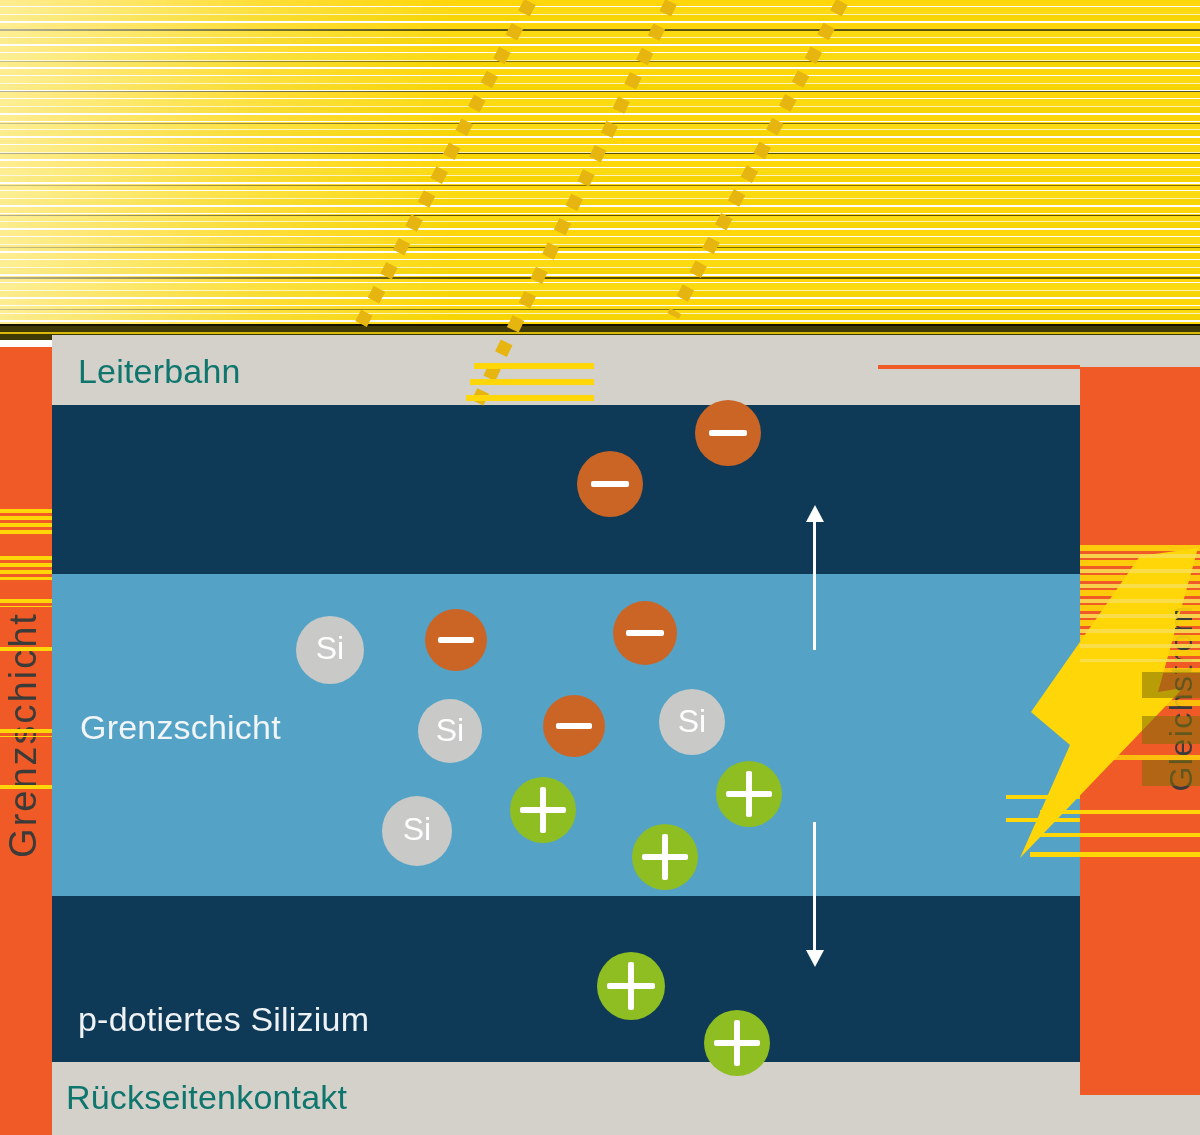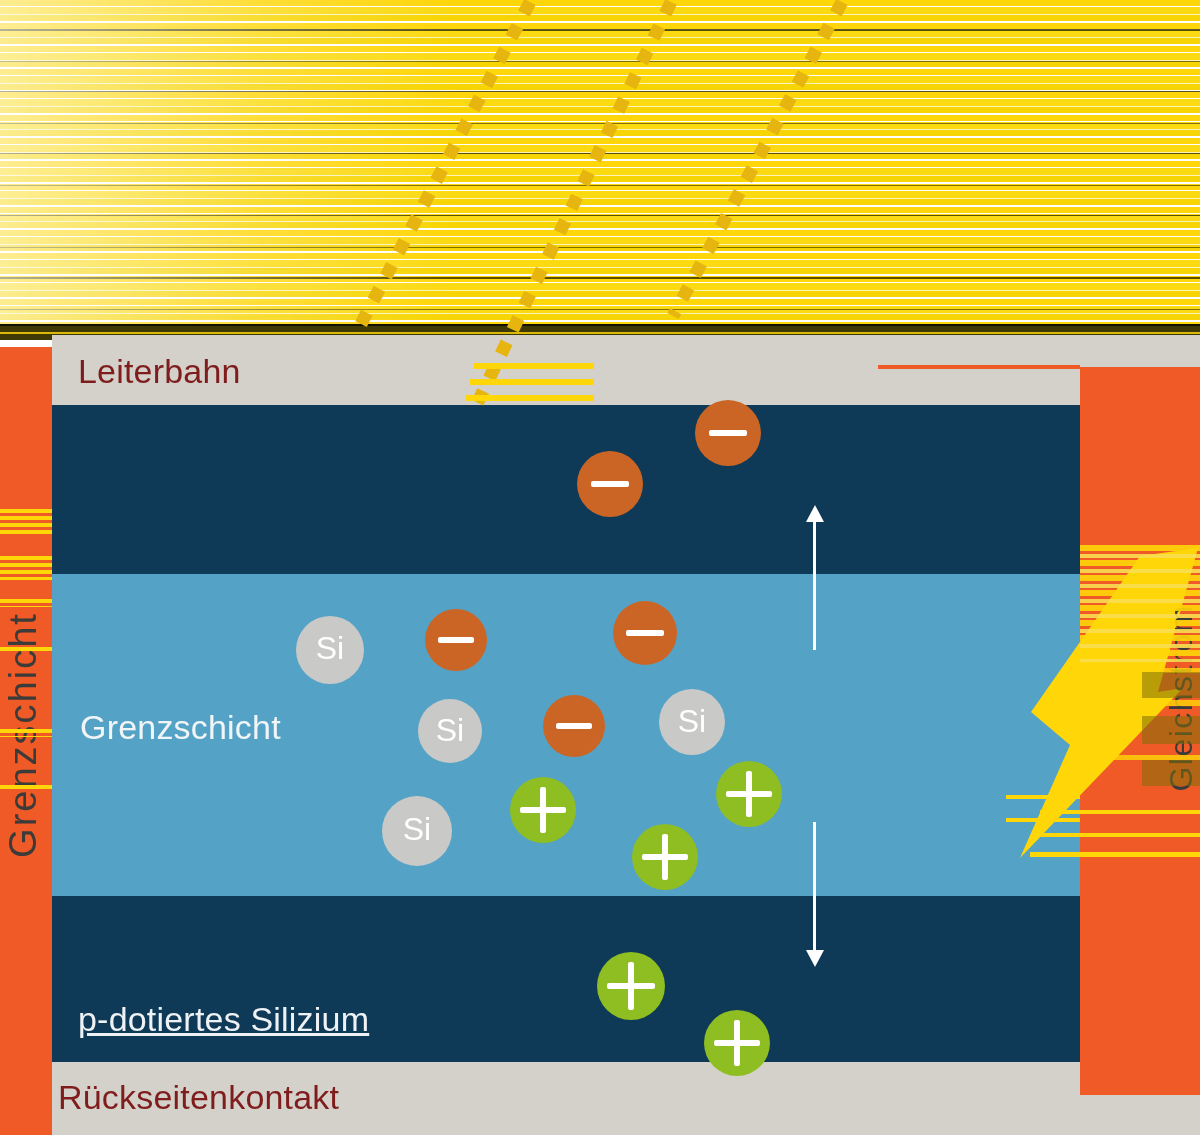--- a/index.html
+++ b/index.html
@@ -33,21 +33,21 @@
   .band-gray{width:1148px;background:#d4d1cb;}
   .band-navy{width:1028px;background:#0e3a57;}
   .band-blue{width:1028px;background:#54a3c6;}
   .band-top-gray{top:335px;height:70px;}
   .band-n{top:405px;height:169px;}
   .band-grenz{top:574px;height:322px;}
   .band-p{top:896px;height:166px;}
   .band-bottom-gray{top:1062px;height:73px;}
 
   .layer-label{position:absolute;font-size:34px;letter-spacing:0.2px;white-space:nowrap;}
-  .lbl-dark{color:#7f1d1d;}
+  .lbl-dark{color:#0f766e;}
   .lbl-light{color:#eef2f5;}
 
   
   .orange-right{position:absolute;left:1080px;top:367px;width:120px;height:728px;background:#f05a26;}
   .orange-left{position:absolute;left:0;top:347px;width:52px;height:788px;background:#f05a26;}
   .orange-smear{position:absolute;left:878px;top:365px;width:202px;height:4px;background:#f05a26;}
 
   
   .vtext{position:absolute;white-space:nowrap;transform:rotate(-90deg);color:#3b3b3a;}
   .vtext-left{width:290px;height:40px;left:-122px;top:715px;font-size:38px;letter-spacing:2px;
@@ -128,22 +128,22 @@
   <div class="streak" style="left:1040px;top:833px;width:160px;height:4px;"></div>
   <div class="streak" style="left:1030px;top:852px;width:170px;height:5px;"></div>
   <div class="streak" style="left:1006px;top:795px;width:74px;height:4px;"></div>
   <div class="streak" style="left:1006px;top:818px;width:74px;height:4px;"></div>
   <div class="olive" style="left:1142px;top:672px;width:58px;height:26px;"></div>
   <div class="olive" style="left:1142px;top:716px;width:58px;height:28px;"></div>
   <div class="olive" style="left:1142px;top:760px;width:58px;height:26px;"></div>
 
   <div class="layer-label lbl-dark" style="left:78px;top:352px;">Leiterbahn</div>
   <div class="layer-label" style="left:80px;top:708px;color:#f2f5f7;">Grenzschicht</div>
-  <div class="layer-label lbl-light" style="left:78px;top:1000px;text-decoration:underline;">p-dotiertes Silizium</div>
-  <div class="layer-label lbl-dark" style="left:58px;top:1078px;">Rückseitenkontakt</div>
+  <div class="layer-label lbl-light" style="left:78px;top:1000px;">p-dotiertes Silizium</div>
+  <div class="layer-label lbl-dark" style="left:66px;top:1078px;">Rückseitenkontakt</div>
 
   <div id="particles">
       <div class="particle electron" style="left: 695px; top: 400px; width: 66px; height: 66px; background: rgb(203, 101, 38);">
         <div class="pbar" style="left: 13.86px; top: 30px; width: 38.28px; height: 6px;"></div>
       </div>
       <div class="particle electron" style="left: 577px; top: 451px; width: 66px; height: 66px; background: rgb(203, 101, 38);">
         <div class="pbar" style="left: 13.86px; top: 30px; width: 38.28px; height: 6px;"></div>
       </div>
       <div class="particle electron" style="left: 425px; top: 609px; width: 62px; height: 62px; background: rgb(203, 101, 38);">
         <div class="pbar" style="left: 13.02px; top: 28px; width: 35.96px; height: 6px;"></div>

